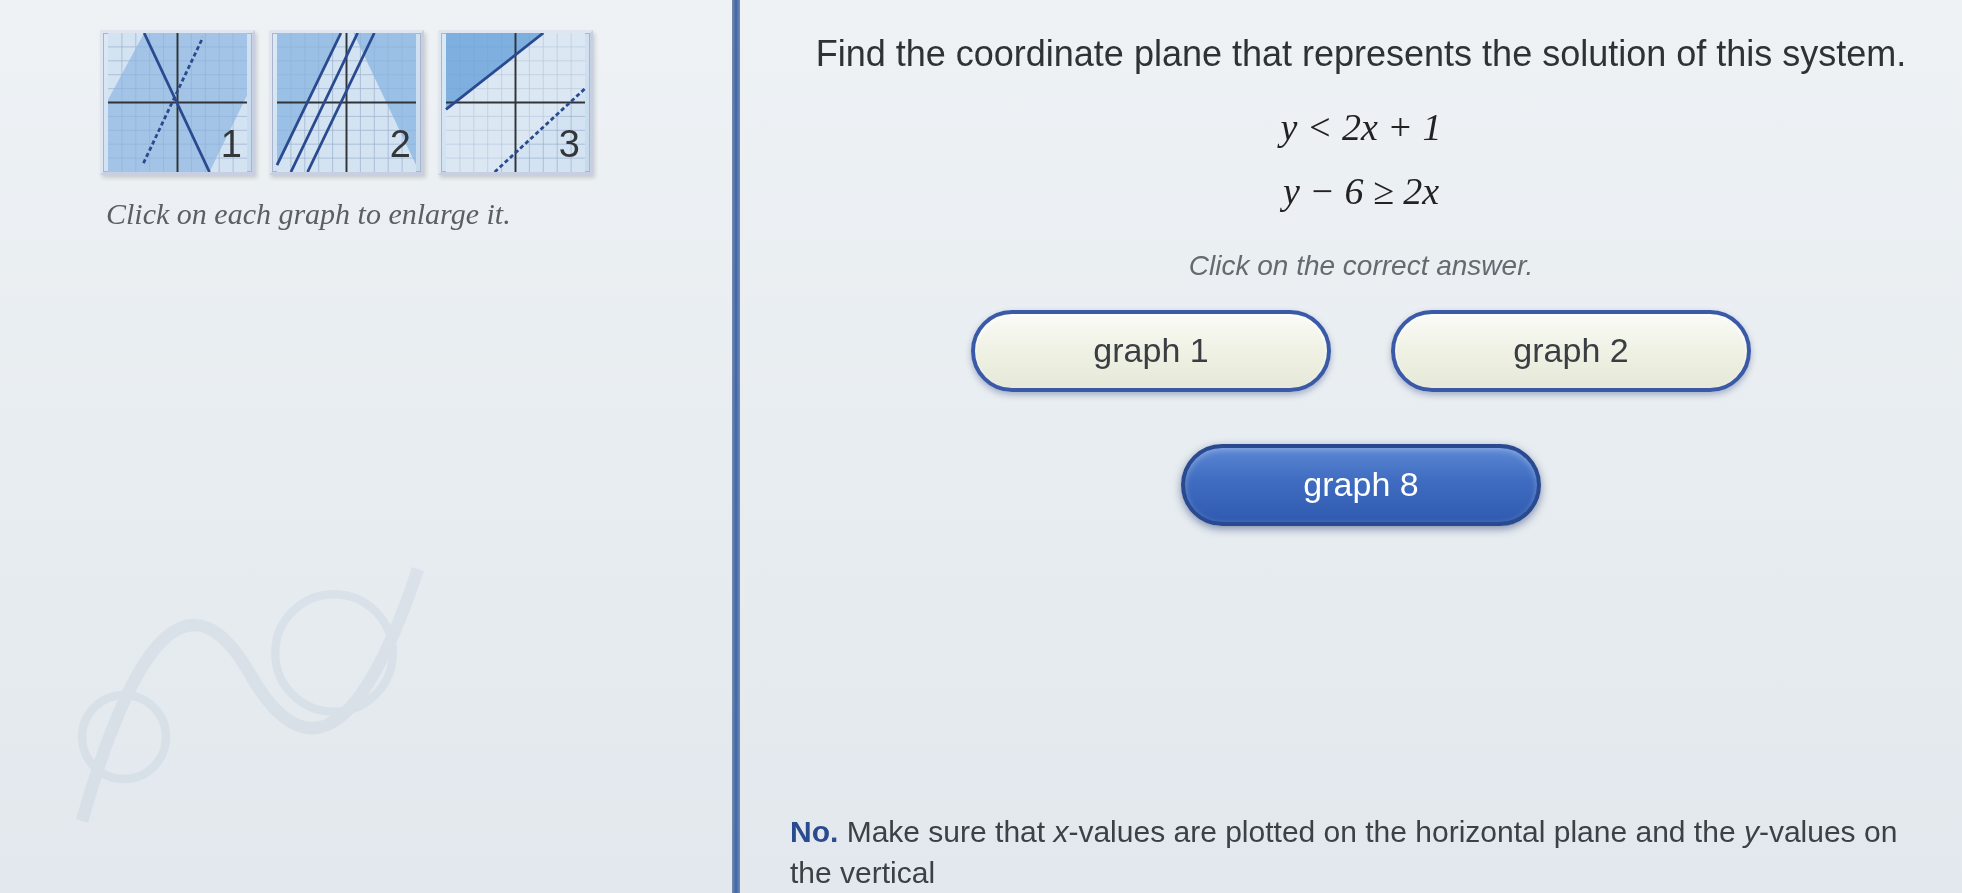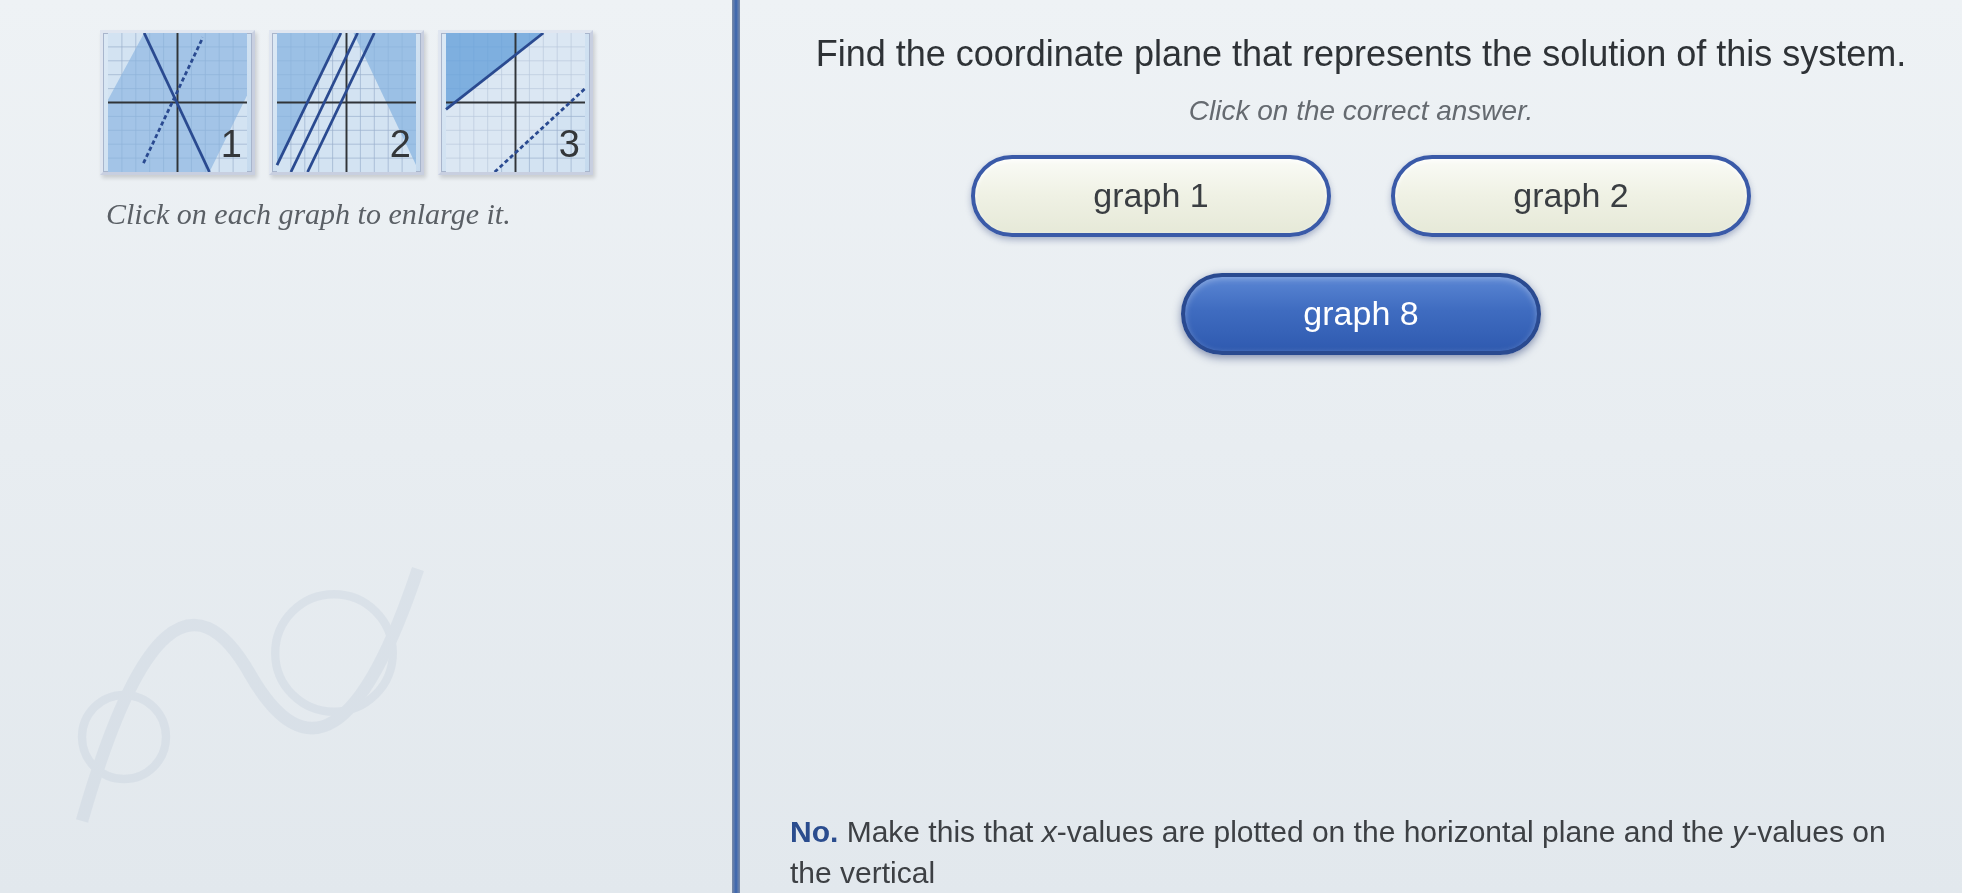--- a/index.html
+++ b/index.html
@@ -87,21 +87,21 @@
     .click-hint {
       font-size: 28px;
       font-style: italic;
       color: #656a70;
       margin-bottom: 28px;
     }
     .answers {
       display: flex;
       flex-wrap: wrap;
       justify-content: center;
-      gap: 36px 60px;
+      gap: 52px 60px;
       width: 900px;
     }
     .answer-btn {
       width: 360px;
       height: 82px;
       border-radius: 44px;
       font-size: 34px;
       color: #3a3e42;
       background: linear-gradient(180deg, #fafbf6 0%, #eff1e4 50%, #e6e9d8 100%);
       border: 4px solid #3a5aa8;
@@ -248,31 +248,35 @@
   </div>
 
   <div class="hint">Click on each graph to enlarge it.</div>
 </div>
 
 <div class="divider"></div>
 
 <div class="right-pane">
   <div class="prompt">Find the coordinate plane that represents the solution of this system.</div>
 
+  <div class="equations">
+    <div>y &lt; 2x + 1</div>
+    <div>y − 6 ≥ 2x</div>
+  </div>
 
   <div class="click-hint">Click on the correct answer.</div>
 
   <div class="answers">
     <div class="answer-btn">
       <span>graph 1</span>
     </div>
     <div class="answer-btn">
       <span>graph 2</span>
     </div>
     <div class="answer-btn selected">
       <span>graph 8</span>
     </div>
   </div>
 
   <div class="feedback">
-    <span class="no">No.</span><span> Make this that </span><span class="ital">x</span><span>-values are plotted on the horizontal plane and the </span><span class="ital">y</span><span>-values on the vertical</span>
+    <span class="no">No.</span><span> Make sure that </span><span class="ital">x</span><span>-values are plotted on the horizontal plane and the </span><span class="ital">y</span><span>-values on the vertical</span>
   </div>
 </div>
 
 </body></html>

